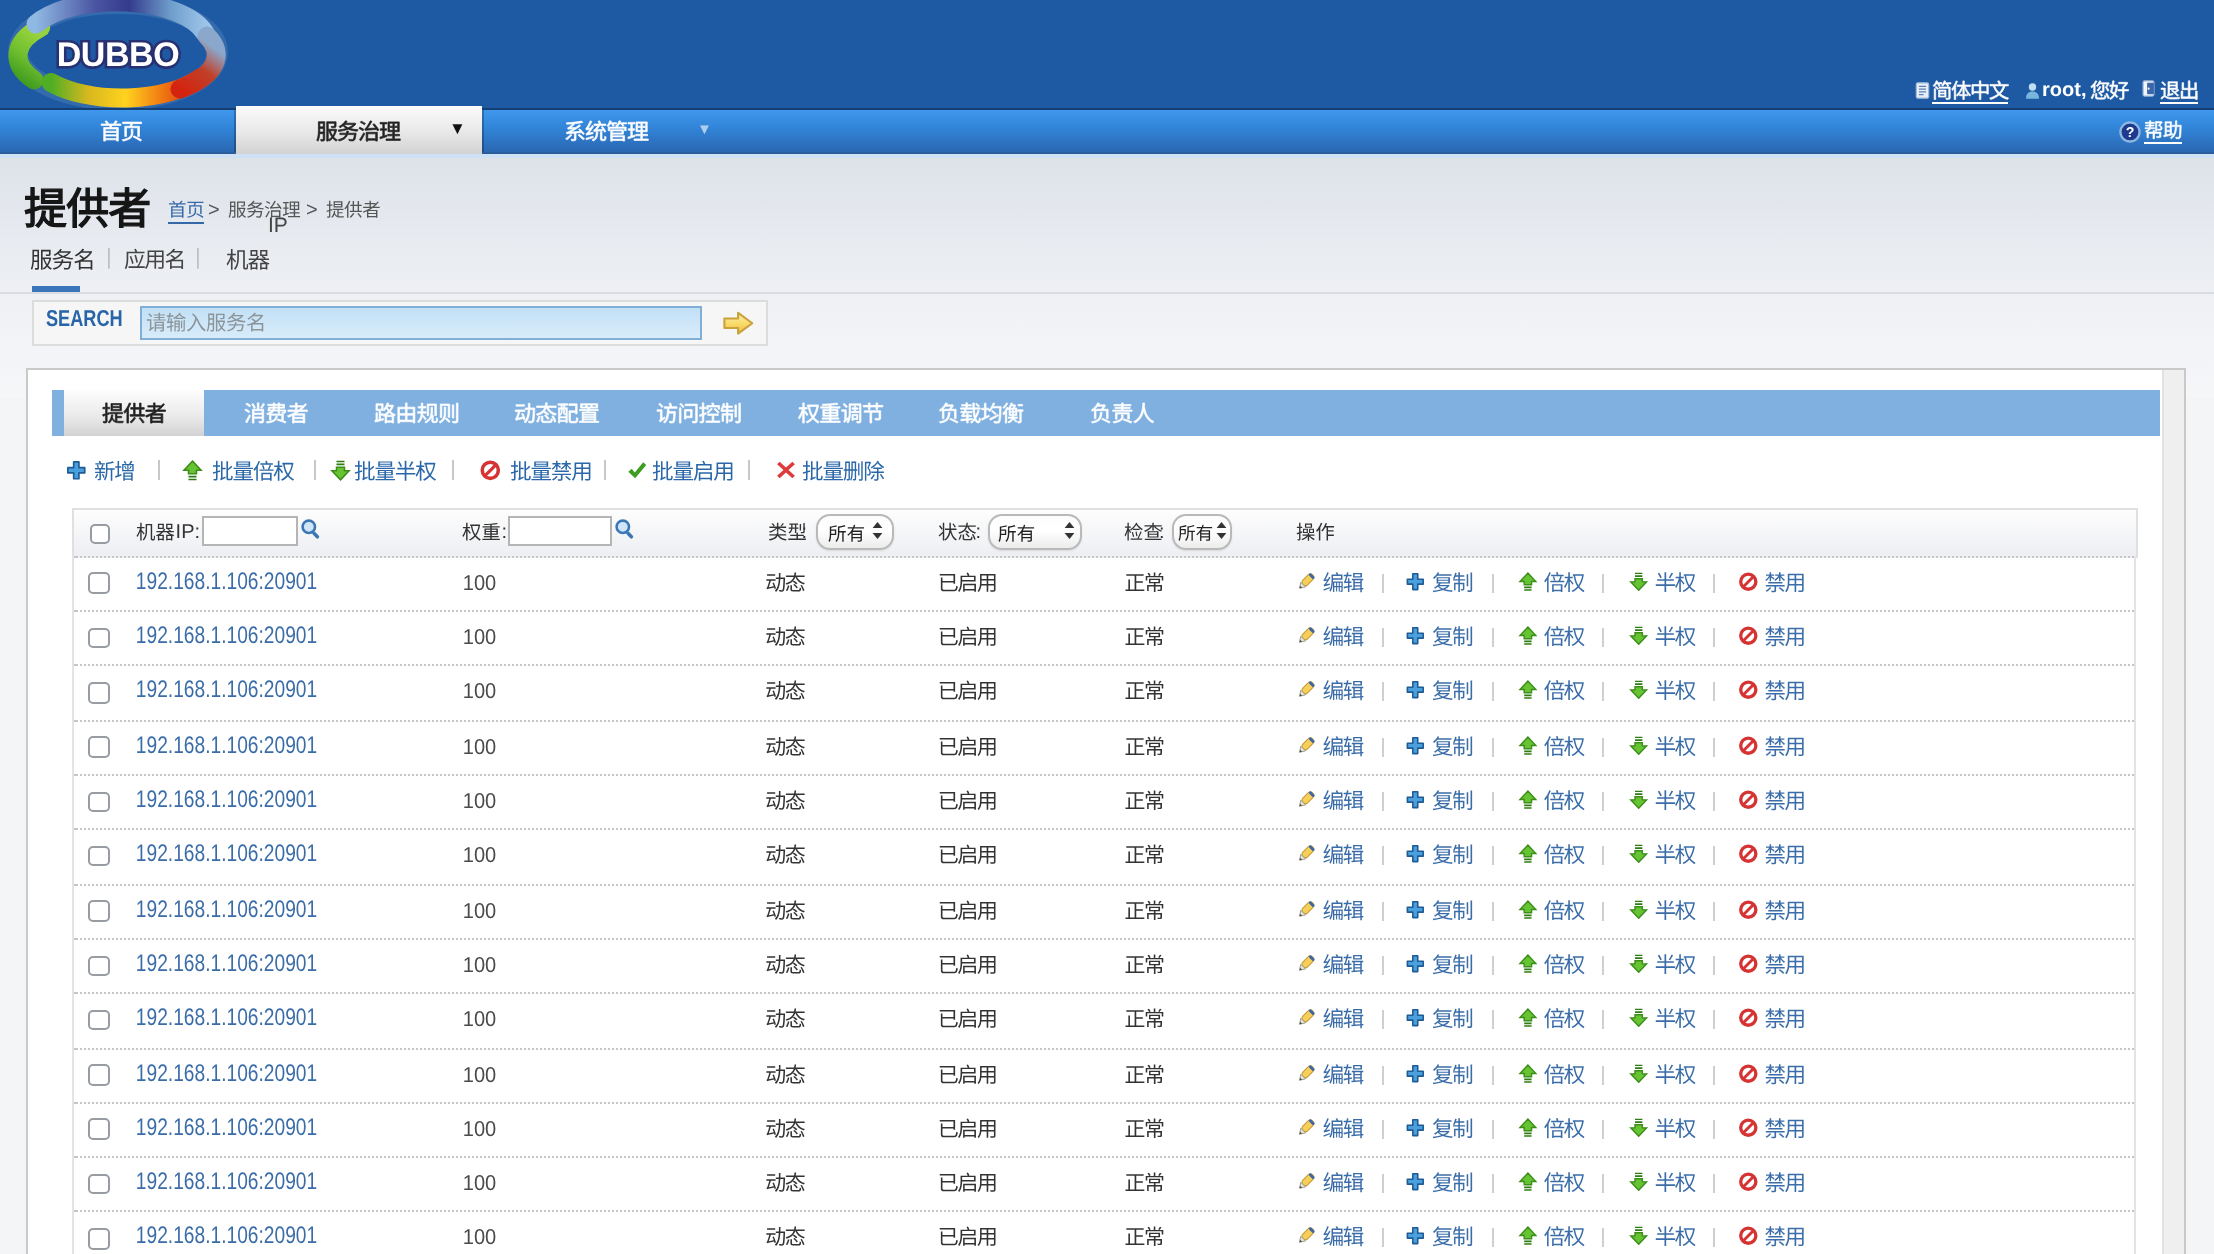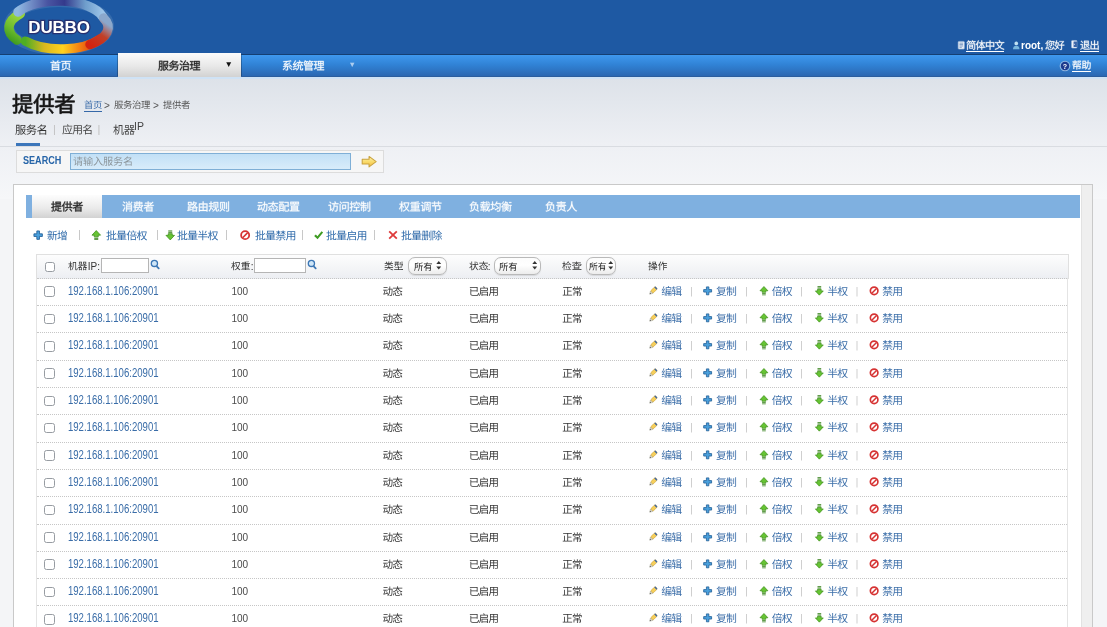--- a/index.html
+++ b/index.html
@@ -384,21 +384,21 @@
       <use href="#u540D" x="1.860"></use>
     </g>
   </svg>
 <div class="txt" style="left:97.5px;top:123px;font-size:11px;color:#c0c0c0">|</div>
 <svg class="ab" style="left:112.5px;top:123.5px;" width="23.583" height="12.43">
     <g transform="scale(11.3)" fill="#444">
       <use href="#u673A"></use>
       <use href="#u5668" x="0.955"></use>
     </g>
   </svg>
-<div class="txt" style="left:134px;top:120px;font-size:10.5px;color:#444">IP</div>
+<div class="txt" style="left:134px;top:107px;font-size:10.5px;color:#444">IP</div>
 <div class="ab" style="left:0px;top:145.5px;width:1107px;height:1px;background:#d9dce1"></div>
 <div class="ab" style="left:15.5px;top:143px;width:24px;height:3px;background:#3b76bb"></div>
 <div class="ab" style="left:16px;top:150px;width:366px;height:21px;background:#f6f6f6;border:1px solid #dcdcdc"></div>
 <div class="txt" style="left:23px;top:153.5px;font-size:11.5px;font-weight:bold;color:#2765a8;transform:scaleX(0.79);transform-origin:0 0">SEARCH</div>
 <div class="ab" style="left:69.5px;top:152.5px;width:279px;height:15px;background:linear-gradient(180deg,#c2e0f6 0%,#d8ecfa 100%);border:1px solid #7fafd6"></div>
 <svg class="ab" style="left:72.5px;top:155.5px;" width="61.976" height="11.22">
     <g transform="scale(10.2)" fill="#8b9499">
       <use href="#u8BF7"></use>
       <use href="#u8F93" x="0.980"></use>
       <use href="#u5165" x="1.960"></use>

